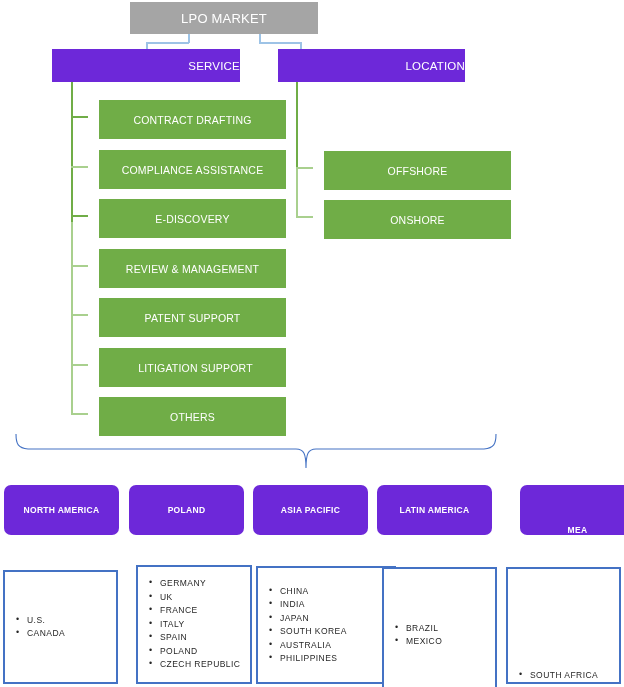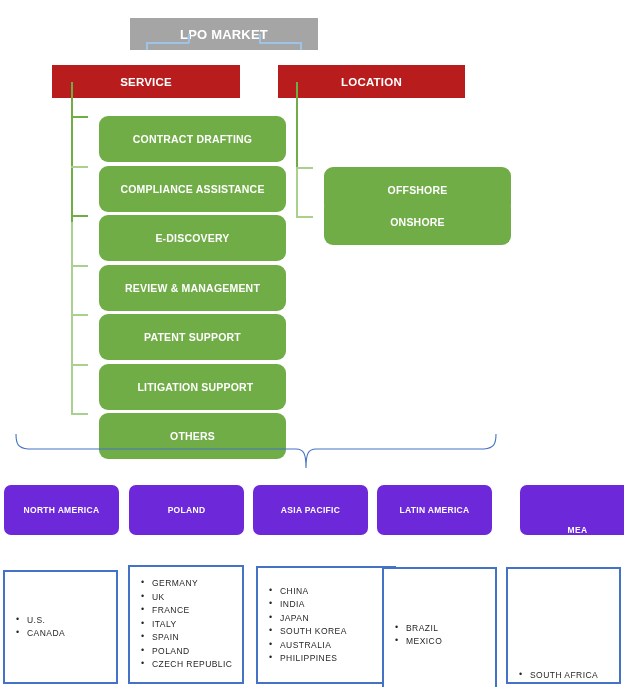--- a/index.html
+++ b/index.html
@@ -4,33 +4,33 @@
 <style>
   html,body{margin:0;padding:0;background:#ffffff;}
   body{
     width:624px;height:687px;position:relative;overflow:hidden;
     font-family:"Liberation Sans","DejaVu Sans",sans-serif;
     -webkit-font-smoothing:antialiased;
   }
   .node{
     position:absolute;box-sizing:border-box;
     display:flex;align-items:center;justify-content:center;
-    text-align:center;color:#ffffff;font-weight:bold;letter-spacing:.2px;margin-top:16px;
+    text-align:center;color:#ffffff;font-weight:normal;letter-spacing:.2px;
   }
   
   #lpo-market{
     left:130px;top:2px;width:188px;height:32px;
     background:#a5a5a5;font-size:13px;
   }
   
-  .lvl2{background:#b91c1c;font-size:11.5px;height:33px;top:49px;}
+  .lvl2{background:#6d28d9;font-size:11.5px;height:33px;top:49px;justify-content:flex-end;}
   #node-service{left:52px;width:188px;}
   #node-location{left:278px;width:187px;}
   
-  .leaf{background:#70ad47;font-size:10.5px;height:46px;border-radius:9px;}
+  .leaf{background:#70ad47;font-size:10.5px;height:39px;}
   .leaf-service{left:99px;width:187px;}
   .leaf-location{left:324px;width:187px;}
   
   .ln{position:absolute;background:#9dc3e6;}
   .gl{position:absolute;background:#a9d08e;}
   .gl-dark{position:absolute;background:#70ad47;}
   
   .region{
     position:absolute;box-sizing:border-box;top:485px;height:50px;width:115px;
     background:#6d28d9;border-radius:7px;color:#fff;font-size:8.5px;font-weight:bold;
@@ -111,21 +111,21 @@
 </div>
 
 <div class="gl-dark" style="left:296px;top:82px;width:1.5px;height:86px;"></div>
 <div class="gl" style="left:296px;top:168px;width:1.5px;height:49px;"></div>
 <div class="gl" style="left:296px;top:167px;width:17px;height:1.5px;"></div>
 <div class="gl" style="left:296px;top:216px;width:17px;height:1.5px;"></div>
 
 <div class="node leaf leaf-location" style="top:151px;">
   <span>OFFSHORE</span>
 </div>
-<div class="node leaf leaf-location" style="top:183px;">
+<div class="node leaf leaf-location" style="top:200px;">
   <span>ONSHORE</span>
 </div>
 
 <svg class="brace" viewBox="0 0 500 42" preserveAspectRatio="none">
   <path d="M6,4 C6,14 8,18 18,19 L286,19 C294,19 296,24 296,38
            C296,24 298,19 306,19 L474,19 C484,18 486,14 486,4" fill="none" stroke="#4472c4" stroke-width="1.1"></path>
 </svg>
 
 <div class="region" style="left:4px;">
   <span>NORTH AMERICA</span>
@@ -142,21 +142,21 @@
 <div class="region" style="left:520px;align-items:flex-end;">
   <span>MEA</span>
 </div>
 
 <div class="card" style="left:3px;top:570px;width:115px;height:114px;">
   <ul>
       <li>U.S.</li>
       <li>CANADA</li>
     </ul>
 </div>
-<div class="card" style="left:128px;top:565px;width:116px;height:119px;">
+<div class="card" style="left:136px;top:565px;width:116px;height:119px;">
   <ul>
       <li>GERMANY</li>
       <li>UK</li>
       <li>FRANCE</li>
       <li>ITALY</li>
       <li>SPAIN</li>
       <li>POLAND</li>
       <li>CZECH REPUBLIC</li>
     </ul>
 </div>

